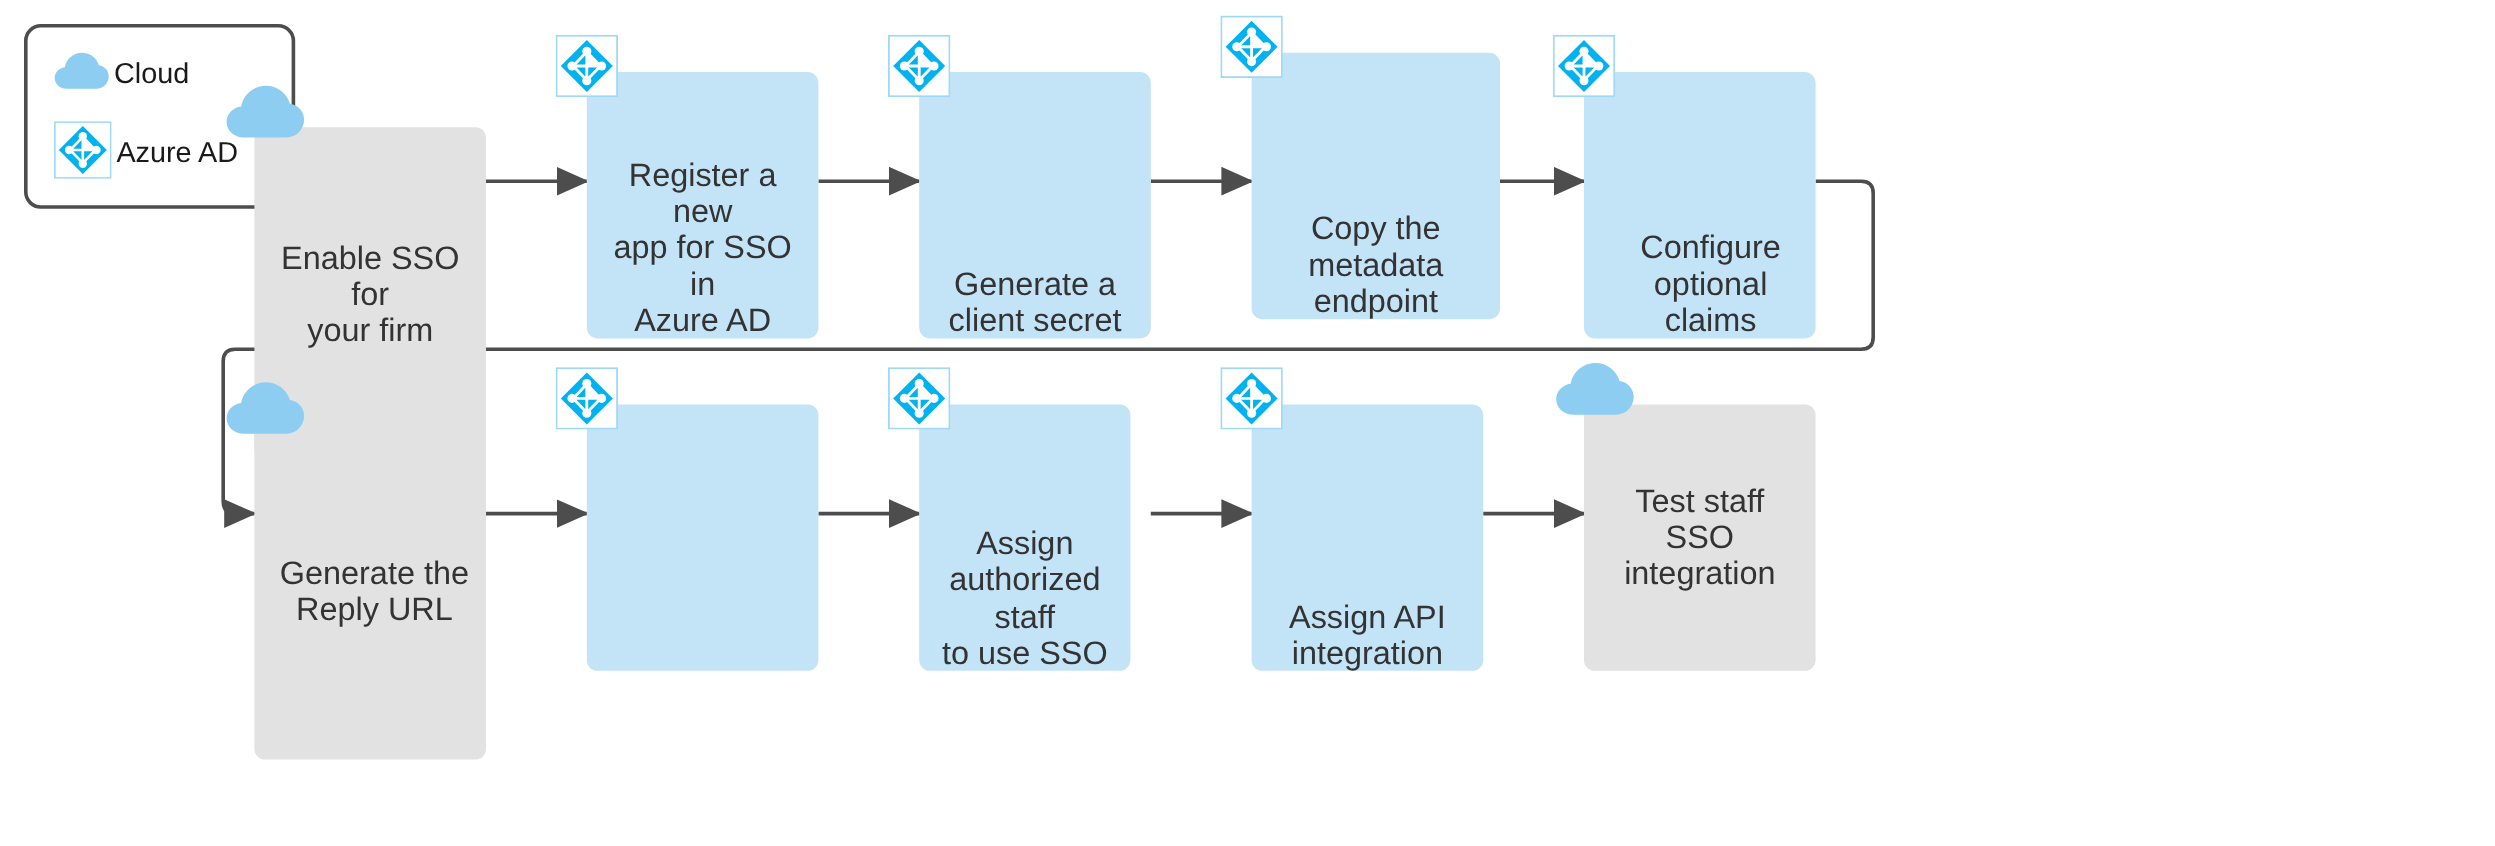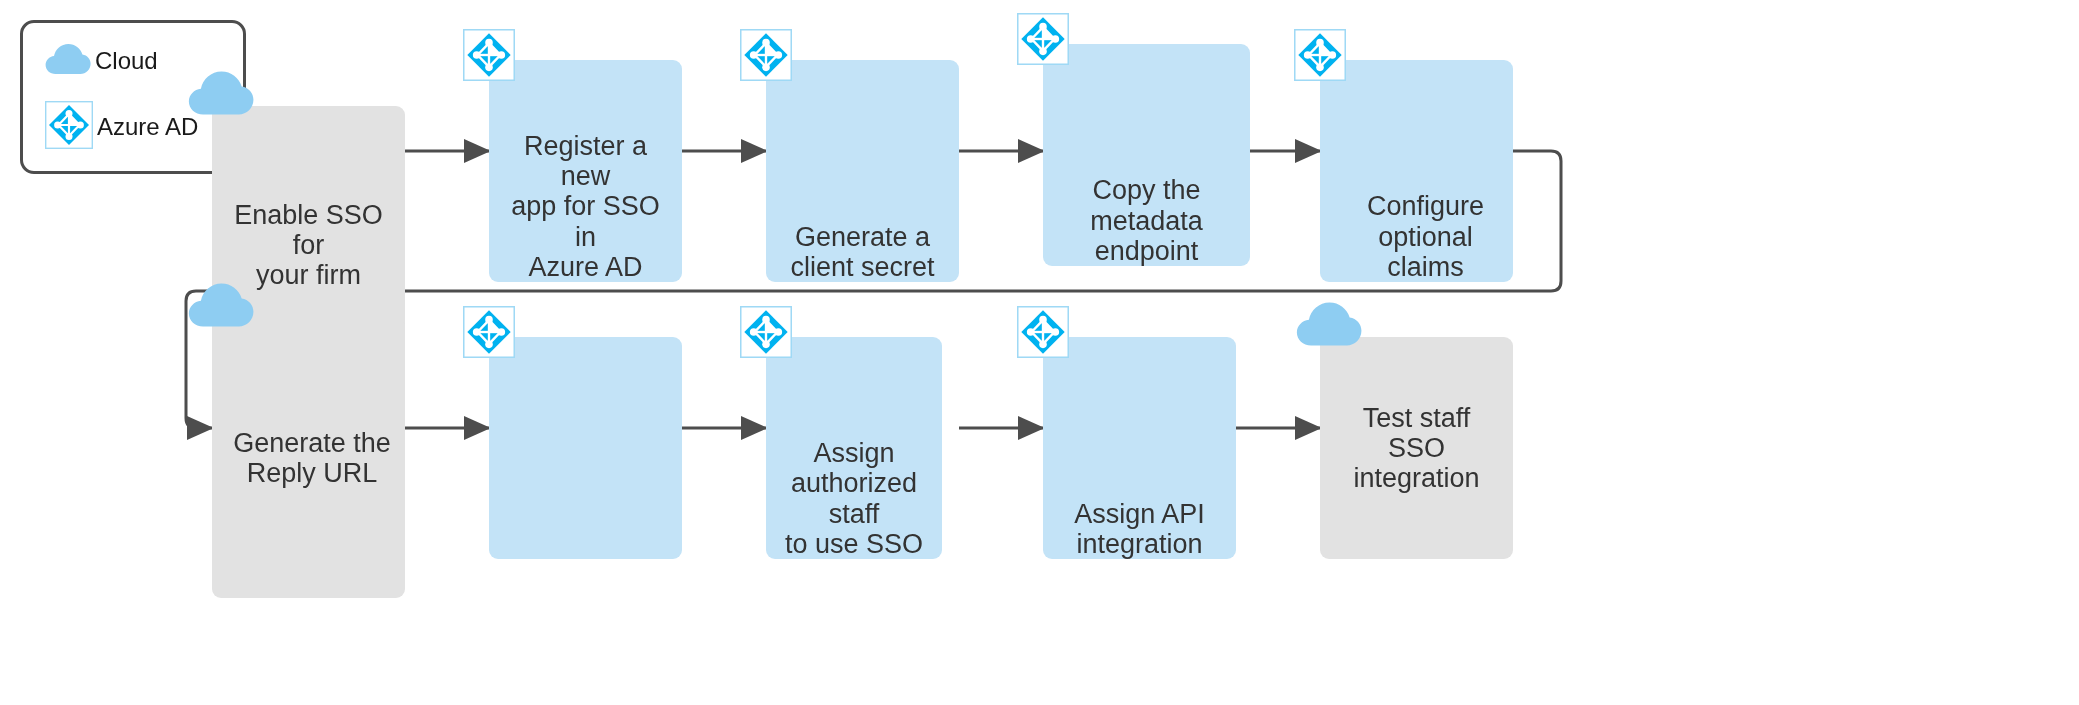--- a/index.html
+++ b/index.html
@@ -225,21 +225,21 @@
         <circle cx="24" cy="12.6" r="3.5" fill="#ffffff"></circle>
         <circle cx="24" cy="35.4" r="3.5" fill="#ffffff"></circle>
         <circle cx="12.6" cy="24" r="3.5" fill="#ffffff"></circle>
         <circle cx="35.4" cy="24" r="3.5" fill="#ffffff"></circle>
       </svg>
     </span>
     <span class="node-label">Configure
 optional claims</span>
   </div>
 
-  <div class="node gray" style="left:212px; top:318px; width:193px; height:280px;padding-left:21px;">
+  <div class="node gray" style="left:212px; top:353px; width:193px; height:280px;padding-left:21px;">
     <span class="node-icon cloud">
       <svg width="66" height="46" viewBox="0 0 46 32" xmlns="http://www.w3.org/2000/svg">
         <path d="M10.5,31 C4.9,31 0.6,27 0.6,22 C0.6,17.4 4.3,13.6 9,13.1
                  C10.2,6.3 16.2,1 23.4,1 C30,1 35.6,5.4 37.4,11.4
                  C42.3,12.1 45.6,16 45.6,20.7 C45.6,26.3 41,31 35.3,31 Z" fill="#8ecdf2"></path>
       </svg>
     </span>
     <span class="node-label">Generate the
 Reply URL</span>
   </div>

